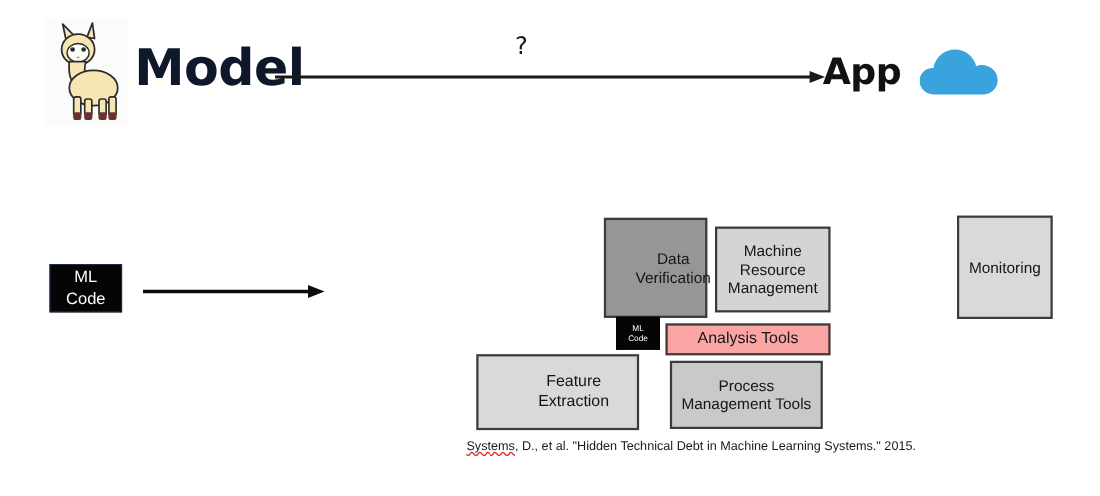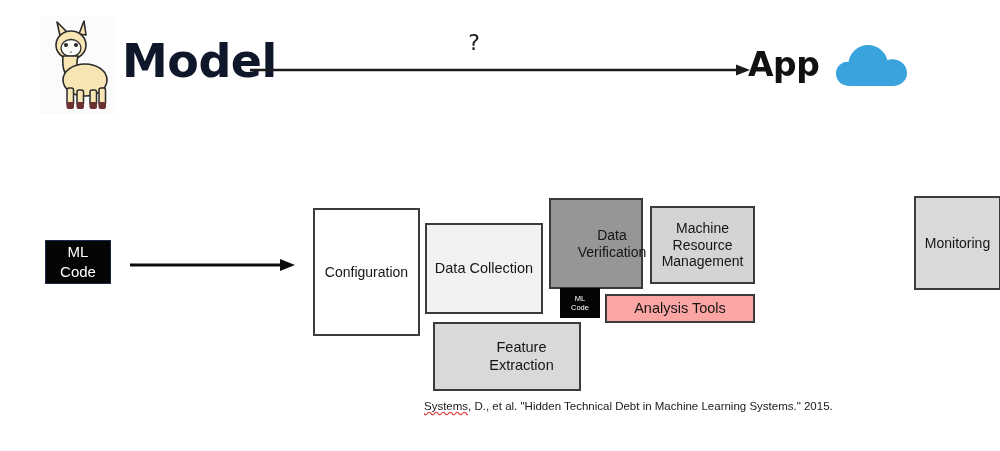--- a/index.html
+++ b/index.html
@@ -155,21 +155,21 @@
   #box-process-management {
     left: 609px; top: 328px; width: 139px; height: 62px;
     background: #c9c9c9; font-size: 14px;
   }
   #box-serving-infrastructure {
     left: 763px; top: 177px; width: 103px; height: 214px;
     background: #ffffff; font-size: 14px;
   }
   #box-monitoring {
     left: 870px; top: 196px; width: 87px; height: 94px;
-    background: #d9d9d9; font-size: 14px; margin-left: 44px;
+    background: #d9d9d9; font-size: 14px;
   }
 
   
   #citation {
     position: absolute;
     left: 424px;
     top: 400px;
     font-size: 11.5px;
     font-family: "Liberation Sans", sans-serif;
     color: #1a1a1a;
@@ -243,39 +243,39 @@
     <span>Code</span>
   </div>
 
   <div id="left-arrow">
     <svg width="165" height="30" viewBox="0 0 165 30" xmlns="http://www.w3.org/2000/svg">
       <line x1="0" y1="15" x2="153" y2="15" stroke="#0c0c0c" stroke-width="3"></line>
       <path d="M165 15 L150 9 L150 21 Z" fill="#0c0c0c"></path>
     </svg>
   </div>
 
-  <div class="dbox" id="box-configuration">Configuration</div>
-
-  <div class="dbox" id="box-data-collection">Data Collection</div>
+
 
   <div class="dbox" id="box-feature-extraction">Feature
 Extraction</div>
 
   <div class="dbox" id="box-data-verification">Data
 Verification</div>
 
   <div class="dbox" id="box-ml-code-small">ML
 Code</div>
 
   <div class="dbox" id="box-machine-resource">Machine
 Resource
 Management</div>
 
   <div class="dbox" id="box-analysis-tools">Analysis Tools</div>
 
+  <div class="dbox" id="box-process-management">Process
+Management Tools</div>
 
 
   <div class="dbox" id="box-monitoring">Monitoring</div>
 
   <div id="citation">
     <span class="misspelled">Systems</span><span>, D., et al. "Hidden Technical Debt in Machine Learning Systems." 2015.</span>
   </div>
 
 </div>
 

